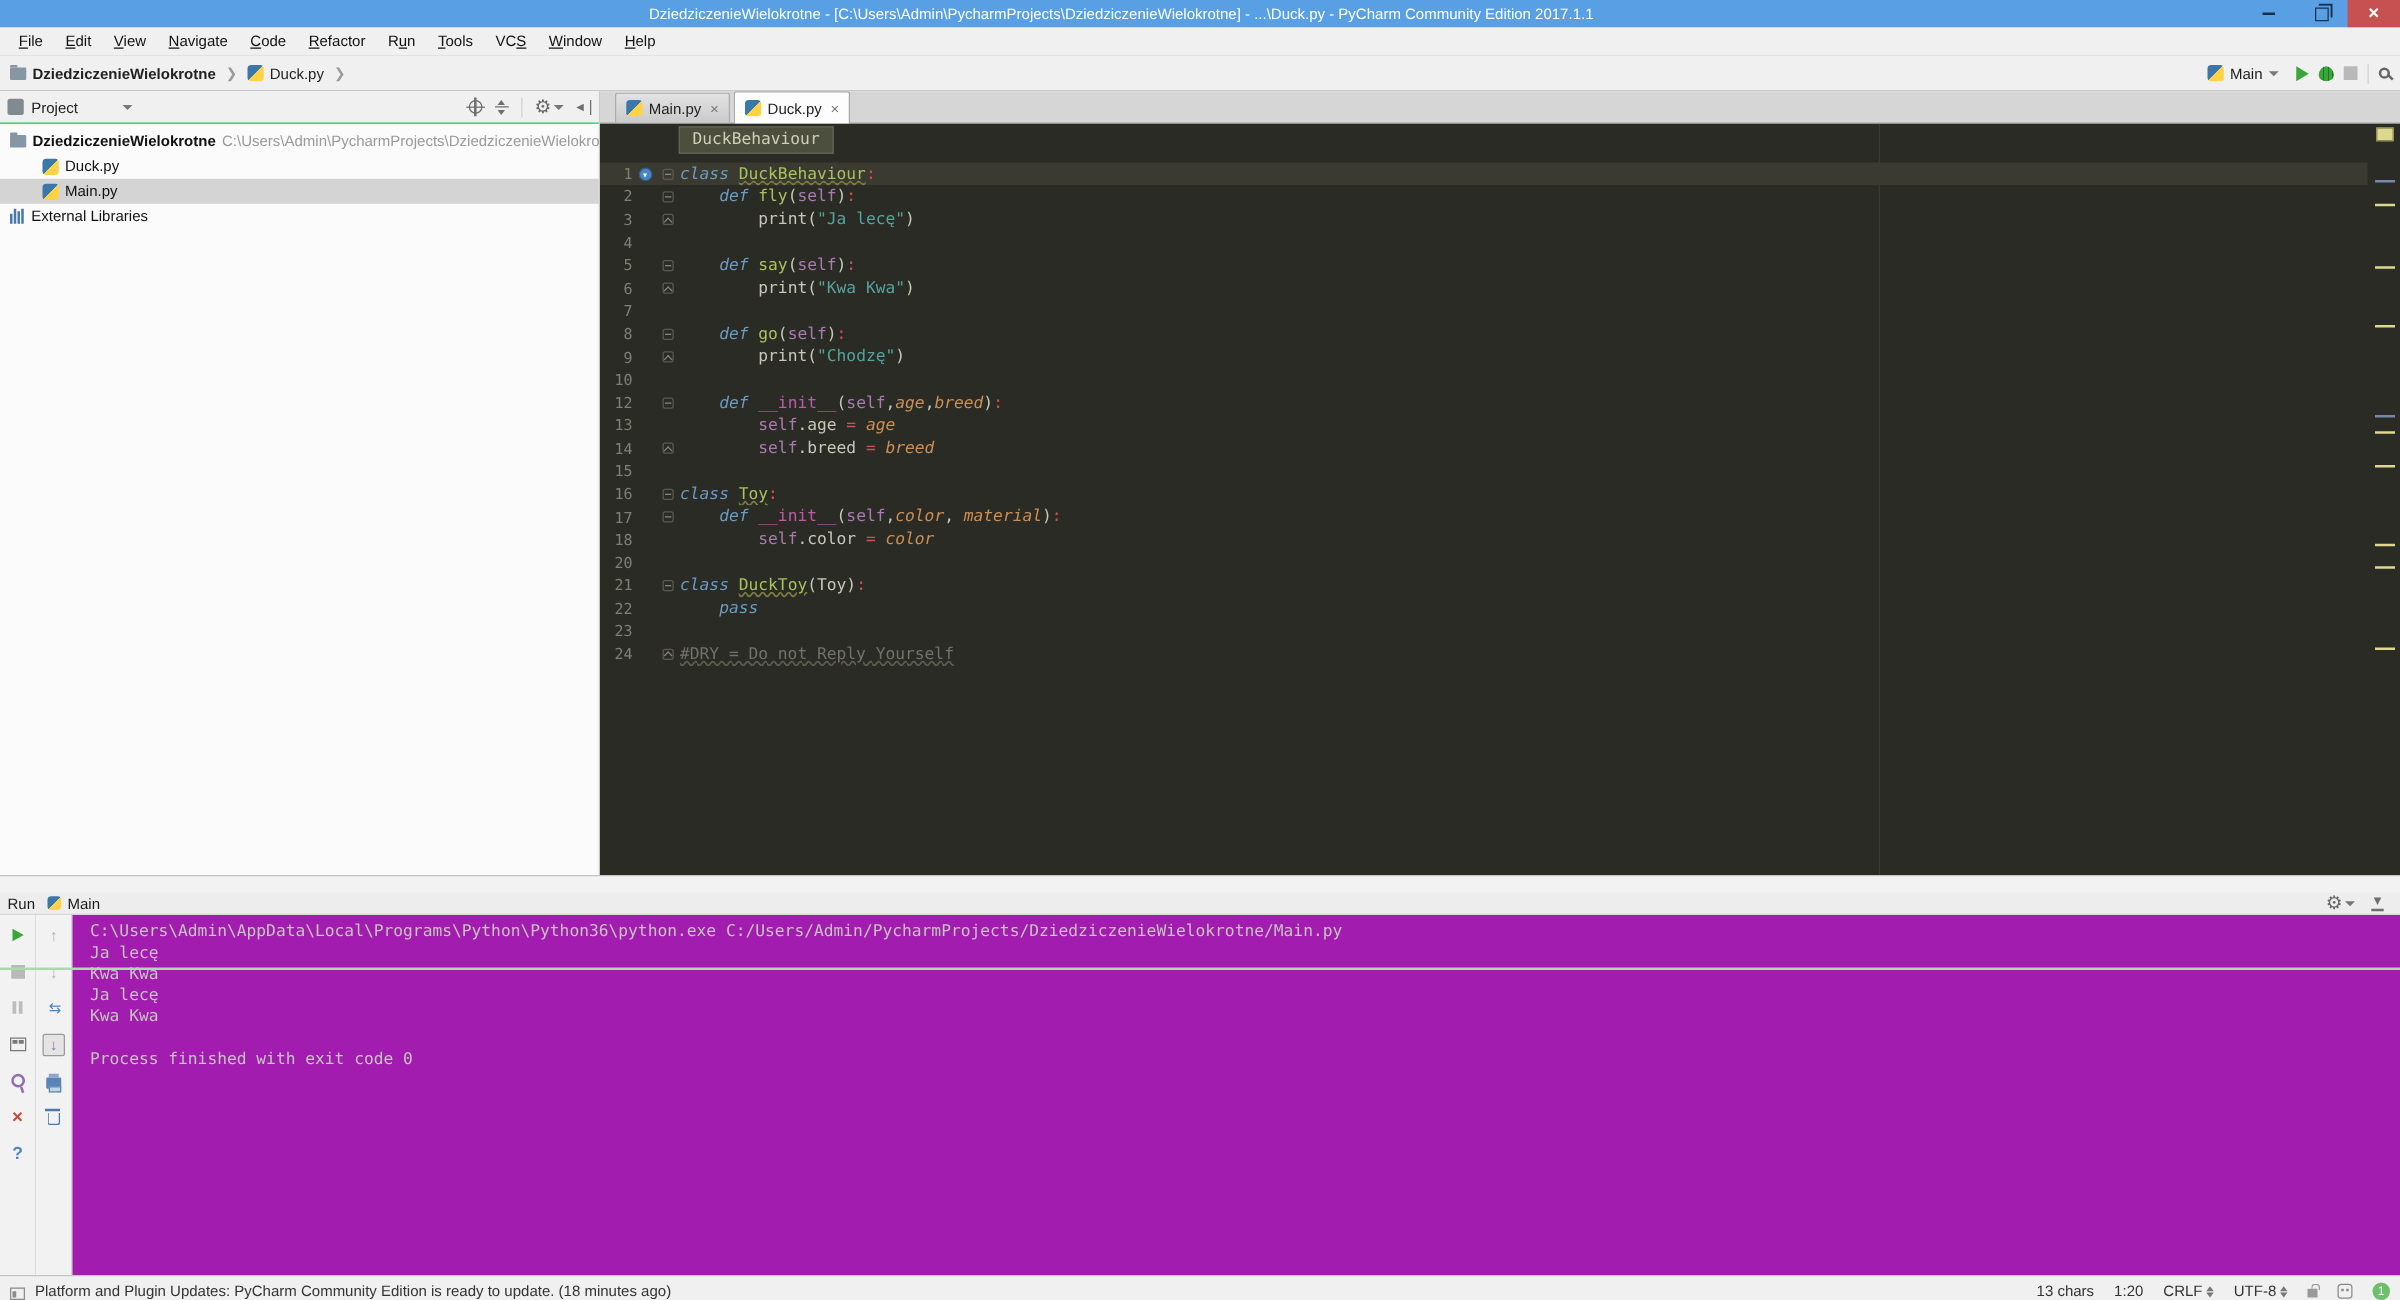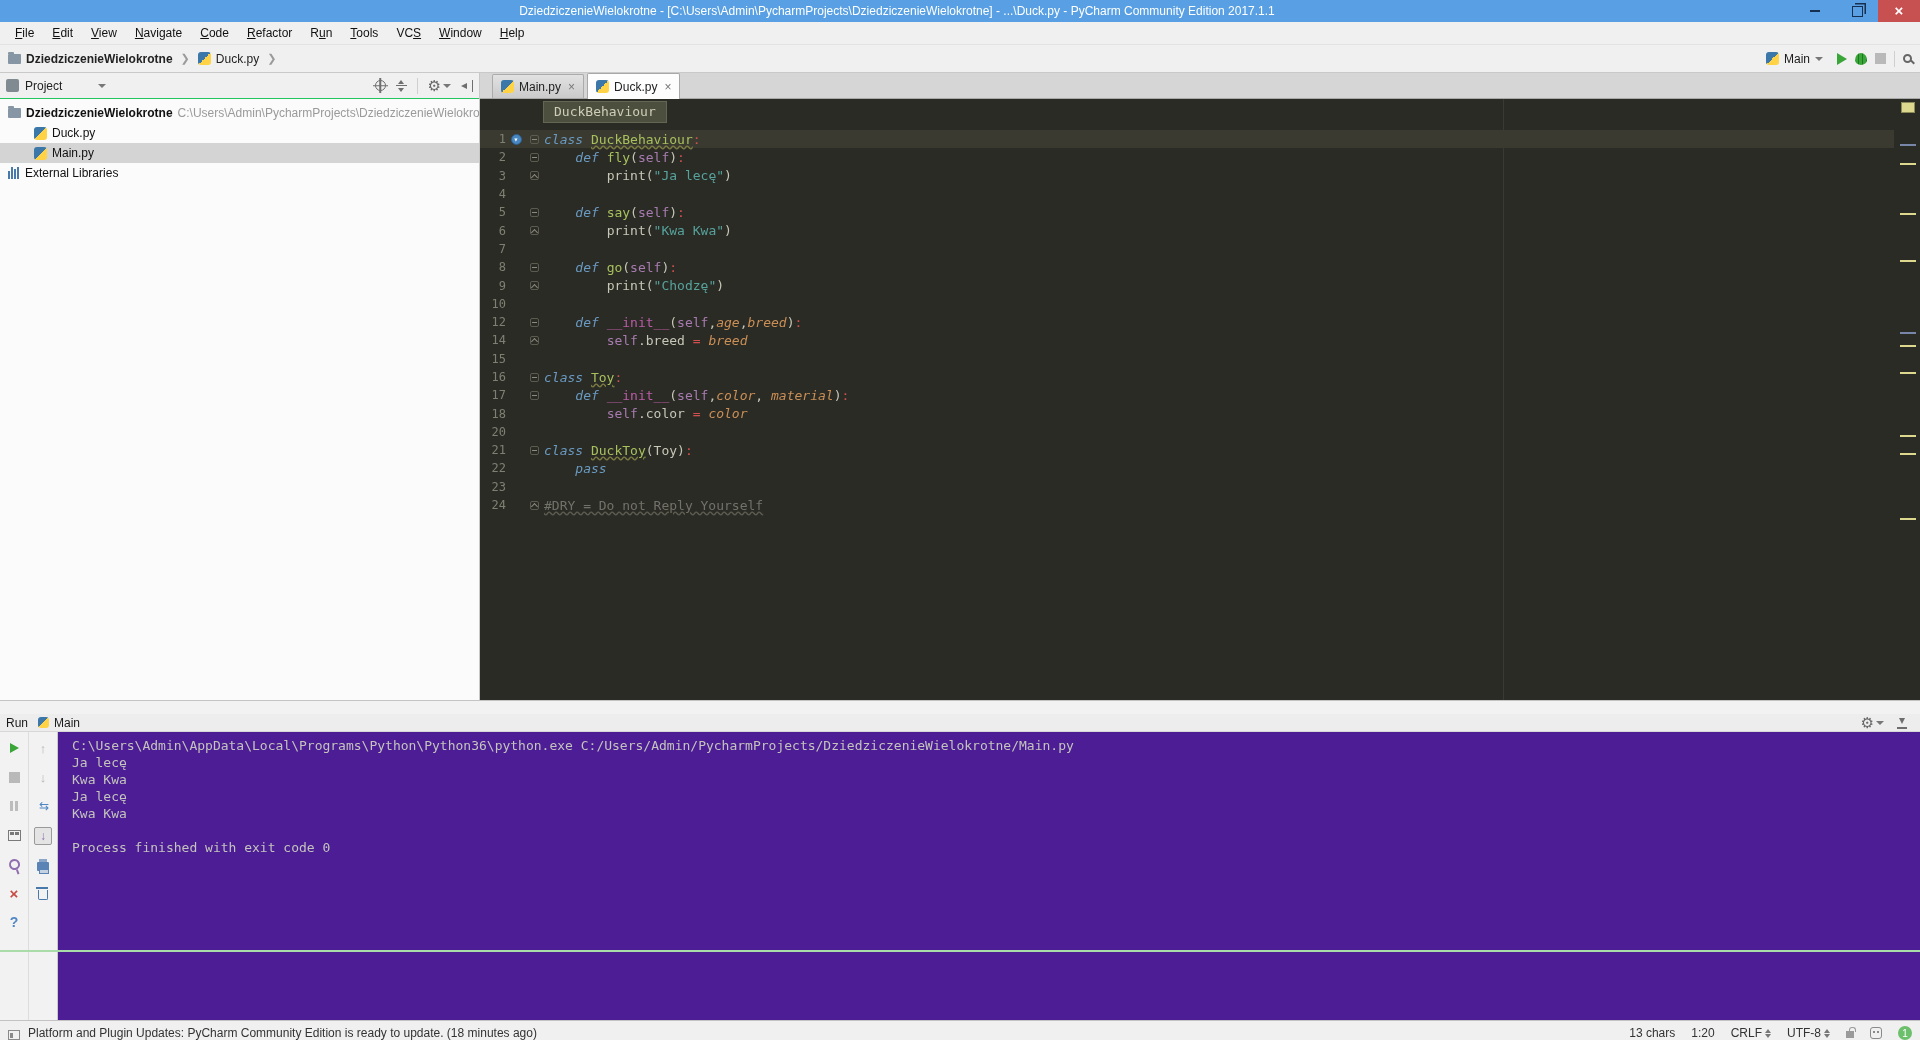--- a/index.html
+++ b/index.html
@@ -1,18 +1,18 @@
 <!DOCTYPE html>
 <html><head>
 <meta charset="utf-8">
 <style>
   * { margin:0; padding:0; box-sizing:border-box; }
   html,body { width:1920px; height:1040px; overflow:hidden; }
   body { font-family:"Liberation Sans", sans-serif; font-size:12px; color:#1a1a1a; background:#f0f0f0; }
-  .app { position:relative; width:1920px; height:952px; background:#f0f0f0; }
+  .app { position:relative; width:1920px; height:776px; background:#f0f0f0; }
 
   
   .titlebar { position:absolute; top:0; left:0; width:1920px; height:22px; background:#58a0e3; display:flex; align-items:center; }
   .titlebar .title { flex:1; text-align:center; color:#fff; font-size:12px; white-space:nowrap; overflow:hidden; }
   .wctrls { display:flex; height:22px; }
   .wbtn { width:42px; height:22px; display:flex; align-items:center; justify-content:center; color:#173050; font-size:13px; }
   .wbtn.min::after { content:""; width:10px; height:2px; background:#173050; }
   .wbtn.rest::after { content:""; width:9px; height:9px; border:1px solid #173050; box-shadow:2px -2px 0 -0.5px #58a0e3, 3px -3px 0 0 #173050; }
   .wbtn.close { background:#c75050; }
   .wbtn.close::after { content:"×"; color:#fff; font-size:15px; font-weight:bold; margin-top:-2px; }
@@ -136,21 +136,21 @@
   .closex-ic { color:#c64b42; font-weight:bold; font-size:15px; }
   .help-ic { color:#4f87c5; font-weight:bold; font-size:14px; }
   .arr { font-size:13px; color:#b5b5b5; }
   .swap-ic { color:#4f87c5; font-size:12px; letter-spacing:-2px; }
   .ste-ic { width:18px; height:18px; border:1px solid #9a9a9a; background:#e4e4e4; border-radius:2px; display:flex; align-items:center; justify-content:center; color:#8f6dae; font-size:12px; }
   .print-ic { width:12px; height:9px; background:#5a84b5; border-radius:1px; position:relative; }
   .print-ic::before { content:""; position:absolute; top:-3px; left:2px; width:8px; height:3px; background:#8aa6c8; }
   .print-ic::after { content:""; position:absolute; bottom:-3px; left:2px; width:8px; height:3px; background:#c4d2e2; border:1px solid #5a84b5; }
   .trash-ic { width:10px; height:10px; border:1.5px solid #4978ab; border-top:none; border-radius:0 0 2px 2px; position:relative; }
   .trash-ic::before { content:""; position:absolute; top:-3px; left:-3px; width:12px; height:1.5px; background:#4978ab; }
-  .console { flex:1; background:#4c1d95; color:#c4c4bc; font-family:"DejaVu Sans Mono","Liberation Mono",monospace; font-size:13px; line-height:17px; padding:5px 0 0 14px; white-space:pre; overflow:hidden; }
+  .console { flex:1; background:#a21caf; color:#c4c4bc; font-family:"DejaVu Sans Mono","Liberation Mono",monospace; font-size:13px; line-height:17px; padding:5px 0 0 14px; white-space:pre; overflow:hidden; }
 
   
   .statusbar { position:absolute; top:1020px; left:0; width:1920px; height:20px; background:#f0f0f0; border-top:1px solid #c3c3c3; display:flex; align-items:flex-end; padding:0 8px; font-size:12px; color:#333; }
   .sb-toggle { width:12px; height:10px; border:1.5px solid #8a8a8a; margin-right:8px; position:relative; }
   .sb-toggle::after { content:""; position:absolute; left:1px; bottom:1px; width:3px; height:5px; background:#8a8a8a; }
   .sb-right { margin-left:auto; display:flex; align-items:center; gap:16px; }
   .updown { display:inline-flex; flex-direction:column; gap:1px; margin-left:3px; vertical-align:middle; }
   .updown i.u { border-left:3px solid transparent; border-right:3px solid transparent; border-bottom:4px solid #777; }
   .updown i.d { border-left:3px solid transparent; border-right:3px solid transparent; border-top:4px solid #777; }
   .sb-item { display:flex; align-items:center; }
@@ -280,20 +280,21 @@
             <div class="cline"><span class="ln">2</span><span class="gslot"></span><span class="fslot"><span class="fm s"></span></span><span class="ctext"><span class="tk-txt">    </span><span class="tk-kw">def </span><span class="tk-fn">fly</span><span class="tk-txt">(</span><span class="tk-slf">self</span><span class="tk-txt">)</span><span class="tk-op">:</span></span></div>
             <div class="cline"><span class="ln">3</span><span class="gslot"></span><span class="fslot"><span class="fm e"></span></span><span class="ctext"><span class="tk-txt">        </span><span class="tk-txt">print</span><span class="tk-txt">(</span><span class="tk-str">"Ja lecę"</span><span class="tk-txt">)</span></span></div>
             <div class="cline"><span class="ln">4</span><span class="gslot"></span><span class="fslot"></span><span class="ctext"></span></div>
             <div class="cline"><span class="ln">5</span><span class="gslot"></span><span class="fslot"><span class="fm s"></span></span><span class="ctext"><span class="tk-txt">    </span><span class="tk-kw">def </span><span class="tk-fn">say</span><span class="tk-txt">(</span><span class="tk-slf">self</span><span class="tk-txt">)</span><span class="tk-op">:</span></span></div>
             <div class="cline"><span class="ln">6</span><span class="gslot"></span><span class="fslot"><span class="fm e"></span></span><span class="ctext"><span class="tk-txt">        </span><span class="tk-txt">print</span><span class="tk-txt">(</span><span class="tk-str">"Kwa Kwa"</span><span class="tk-txt">)</span></span></div>
             <div class="cline"><span class="ln">7</span><span class="gslot"></span><span class="fslot"></span><span class="ctext"></span></div>
             <div class="cline"><span class="ln">8</span><span class="gslot"></span><span class="fslot"><span class="fm s"></span></span><span class="ctext"><span class="tk-txt">    </span><span class="tk-kw">def </span><span class="tk-fn">go</span><span class="tk-txt">(</span><span class="tk-slf">self</span><span class="tk-txt">)</span><span class="tk-op">:</span></span></div>
             <div class="cline"><span class="ln">9</span><span class="gslot"></span><span class="fslot"><span class="fm e"></span></span><span class="ctext"><span class="tk-txt">        </span><span class="tk-txt">print</span><span class="tk-txt">(</span><span class="tk-str">"Chodzę"</span><span class="tk-txt">)</span></span></div>
             <div class="cline"><span class="ln">10</span><span class="gslot"></span><span class="fslot"></span><span class="ctext"></span></div>
             <div class="cline"><span class="ln">12</span><span class="gslot"></span><span class="fslot"><span class="fm s"></span></span><span class="ctext"><span class="tk-txt">    </span><span class="tk-kw">def </span><span class="tk-dun">__init__</span><span class="tk-txt">(</span><span class="tk-slf">self</span><span class="tk-txt">,</span><span class="tk-par">age</span><span class="tk-txt">,</span><span class="tk-par">breed</span><span class="tk-txt">)</span><span class="tk-op">:</span></span></div>
+            <div class="cline"><span class="ln">13</span><span class="gslot"></span><span class="fslot"></span><span class="ctext"><span class="tk-txt">        </span><span class="tk-slf">self</span><span class="tk-txt">.age </span><span class="tk-op">=</span><span class="tk-par"> age</span></span></div>
             <div class="cline"><span class="ln">14</span><span class="gslot"></span><span class="fslot"><span class="fm e"></span></span><span class="ctext"><span class="tk-txt">        </span><span class="tk-slf">self</span><span class="tk-txt">.breed </span><span class="tk-op">=</span><span class="tk-par"> breed</span></span></div>
             <div class="cline"><span class="ln">15</span><span class="gslot"></span><span class="fslot"></span><span class="ctext"></span></div>
             <div class="cline"><span class="ln">16</span><span class="gslot"></span><span class="fslot"><span class="fm s"></span></span><span class="ctext"><span class="tk-kw">class </span><span class="tk-cls">Toy</span><span class="tk-op">:</span></span></div>
             <div class="cline"><span class="ln">17</span><span class="gslot"></span><span class="fslot"><span class="fm s"></span></span><span class="ctext"><span class="tk-txt">    </span><span class="tk-kw">def </span><span class="tk-dun">__init__</span><span class="tk-txt">(</span><span class="tk-slf">self</span><span class="tk-txt">,</span><span class="tk-par">color</span><span class="tk-txt">, </span><span class="tk-par">material</span><span class="tk-txt">)</span><span class="tk-op">:</span></span></div>
             <div class="cline"><span class="ln">18</span><span class="gslot"></span><span class="fslot"></span><span class="ctext"><span class="tk-txt">        </span><span class="tk-slf">self</span><span class="tk-txt">.color </span><span class="tk-op">=</span><span class="tk-par"> color</span></span></div>
             <div class="cline"><span class="ln">20</span><span class="gslot"></span><span class="fslot"></span><span class="ctext"></span></div>
             <div class="cline"><span class="ln">21</span><span class="gslot"></span><span class="fslot"><span class="fm s"></span></span><span class="ctext"><span class="tk-kw">class </span><span class="tk-cls">DuckToy</span><span class="tk-txt">(Toy)</span><span class="tk-op">:</span></span></div>
             <div class="cline"><span class="ln">22</span><span class="gslot"></span><span class="fslot"></span><span class="ctext"><span class="tk-txt">    </span><span class="tk-kw">pass</span></span></div>
             <div class="cline"><span class="ln">23</span><span class="gslot"></span><span class="fslot"></span><span class="ctext"></span></div>
             <div class="cline"><span class="ln">24</span><span class="gslot"></span><span class="fslot"><span class="fm e"></span></span><span class="ctext"><span class="tk-com">#DRY = Do not Reply Yourself</span></span></div>

